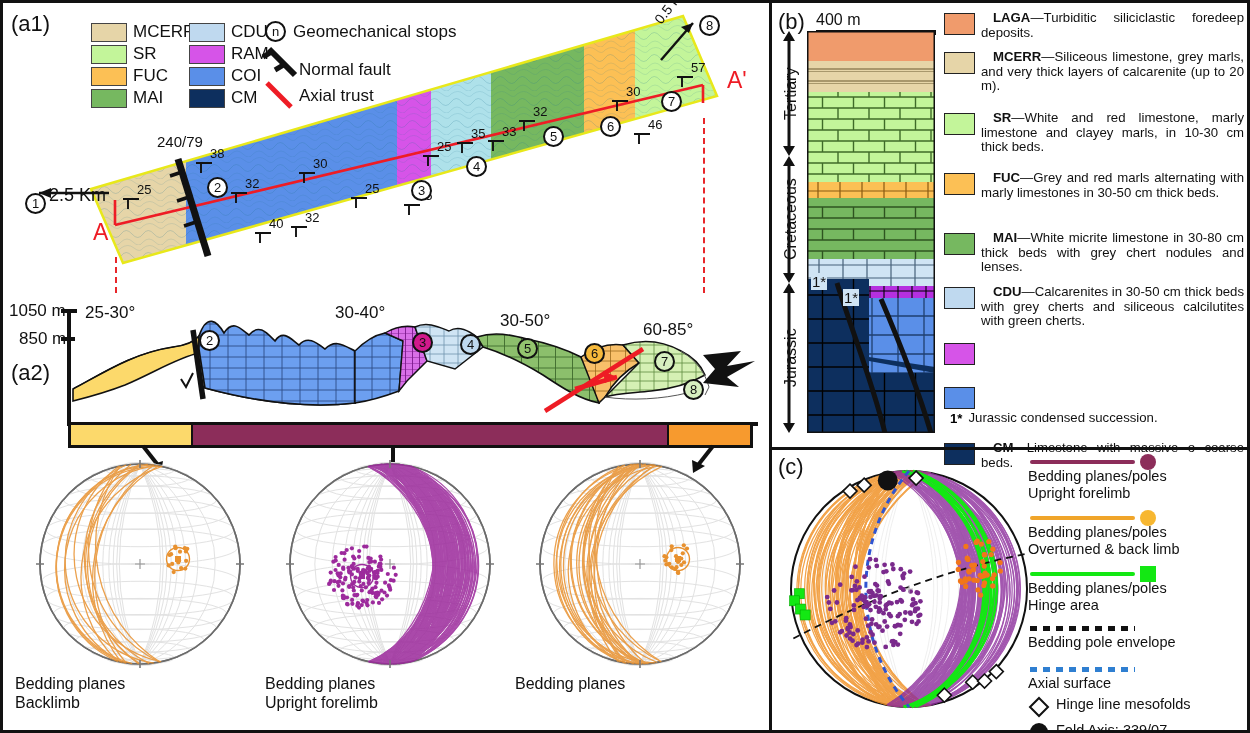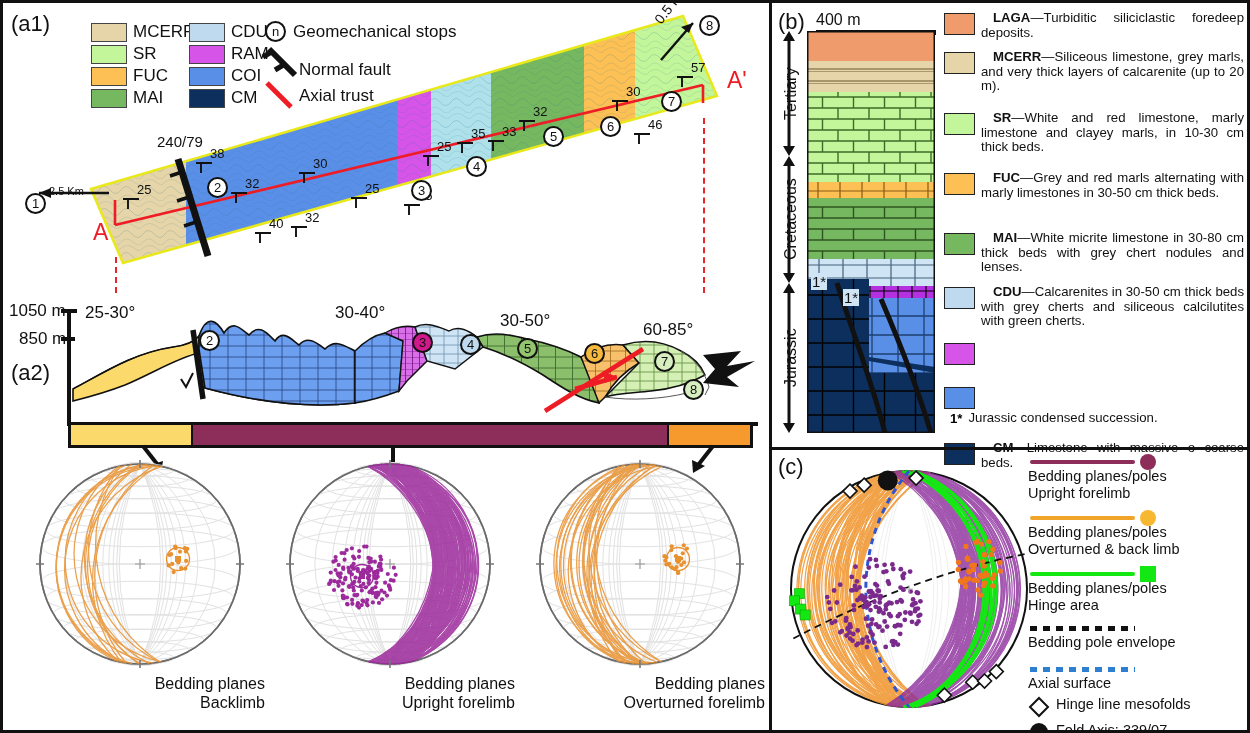--- a/index.html
+++ b/index.html
@@ -31,21 +31,21 @@
   .xsnum{position:absolute;width:21px;height:21px;border-radius:50%;border:2px solid #111;
          box-sizing:border-box;font-size:13px;line-height:17px;text-align:center;color:#111;}
 
   
   #limbbar{position:absolute;left:65px;top:419px;width:685px;height:26px;border:3px solid #111;box-sizing:border-box;display:flex;}
   #limbbar>div{height:100%;border-right:2px solid #111;box-sizing:border-box;}
   #limbbar>div:last-child{border-right:none;}
 
   
   .snet{position:absolute;}
-  .sncap{position:absolute;width:250px;text-align:right;font-size:16px;line-height:19px;color:#111;}
+  .sncap{position:absolute;width:250px;text-align:left;font-size:16px;line-height:19px;color:#111;}
 
   
   #bcol{position:absolute;left:35px;top:28px;width:128px;height:402px;}
   #bscale{position:absolute;left:44px;top:8px;width:120px;}
   #bscale .lbl{font-size:16px;color:#111;}
   #bscale .bar{height:5px;background:#111;margin-top:1px;}
   .agelbl{position:absolute;font-size:16px;color:#111;writing-mode:vertical-rl;transform:rotate(180deg);text-align:center;}
   .blegrow{position:absolute;display:flex;align-items:flex-start;}
   .blegsw{width:31px;height:22px;border:1.5px solid #222;box-sizing:border-box;flex:0 0 auto;margin-top:2px;}
   .blegtx{font-size:13.2px;line-height:14.6px;color:#111;margin-left:6px;text-align:justify;}
@@ -183,21 +183,21 @@
           <div class="stopnum" style="left: 14px; top: 190px; background: rgb(255, 255, 255);">1</div>
           <div class="stopnum" style="left: 196px; top: 174px; background: rgb(255, 255, 255);">2</div>
           <div class="stopnum" style="left: 400px; top: 177px; background: rgb(255, 255, 255);">3</div>
           <div class="stopnum" style="left: 455px; top: 153px; background: rgb(255, 255, 255);">4</div>
           <div class="stopnum" style="left: 532px; top: 123px; background: rgb(255, 255, 255);">5</div>
           <div class="stopnum" style="left: 589px; top: 113px; background: rgb(255, 255, 255);">6</div>
           <div class="stopnum" style="left: 650px; top: 88px; background: rgb(255, 255, 255);">7</div>
           <div class="stopnum" style="left: 688px; top: 12px; background: rgb(255, 255, 255);">8</div>
         </div>
 
-      <div class="dipsym" style="left:38px;top:182px;font-size:11px;">2.5 Km</div>
+      <div class="dipsym" style="left:38px;top:182px;font-size:18px;">2.5 Km</div>
       <div class="dipsym" style="left:640px;top:14px;font-size:14px;transform:rotate(-52deg);transform-origin:left top;">0.5 Km</div>
       <div class="dipsym" style="left:146px;top:130px;font-size:15px;">240/79</div>
       <div style="position:absolute;left:82px;top:216px;font-size:23px;color:#ee1c25;">A</div>
       <div style="position:absolute;left:716px;top:64px;font-size:23px;color:#ee1c25;">A'</div>
     </div>
 
     <div class="reddash" style="left:112px;top:254px;height:36px;"></div>
     <div class="reddash" style="left:700px;top:115px;height:175px;"></div>
 
     <div id="xs">
@@ -799,21 +799,20 @@
               <circle cx="149.5" cy="98.2" r="2.1"></circle>
               <circle cx="169.0" cy="104.4" r="2.1"></circle>
             </g>
             <circle cx="163" cy="101" r="11.5" fill="none" stroke="#e8912f" stroke-width="1.4"></circle>
             <rect x="160" y="98" width="6" height="6" fill="#e8912f"></rect>
             <path d="M120 106 h10 M125 101 v10" stroke="#999" stroke-width="1.2"></path>
             <path d="M125 2 v8 M125 202 v8 M21 106 h8 M221 106 h8" stroke="#777" stroke-width="1.6"></path>
           </svg></div>
         <div class="sncap" style="left: 512px; top: 671px;">
           <div>Bedding planes</div>
-          <div>Overturned forelimb</div>
         </div>
       </div>
   </div>
 
   <div class="panel" id="panel-b">
     <div class="plabel" style="left:6px;top:6px;">(b)</div>
 
     <div id="bscale">
       <div class="lbl">400 m</div>
       <div class="bar"></div>

